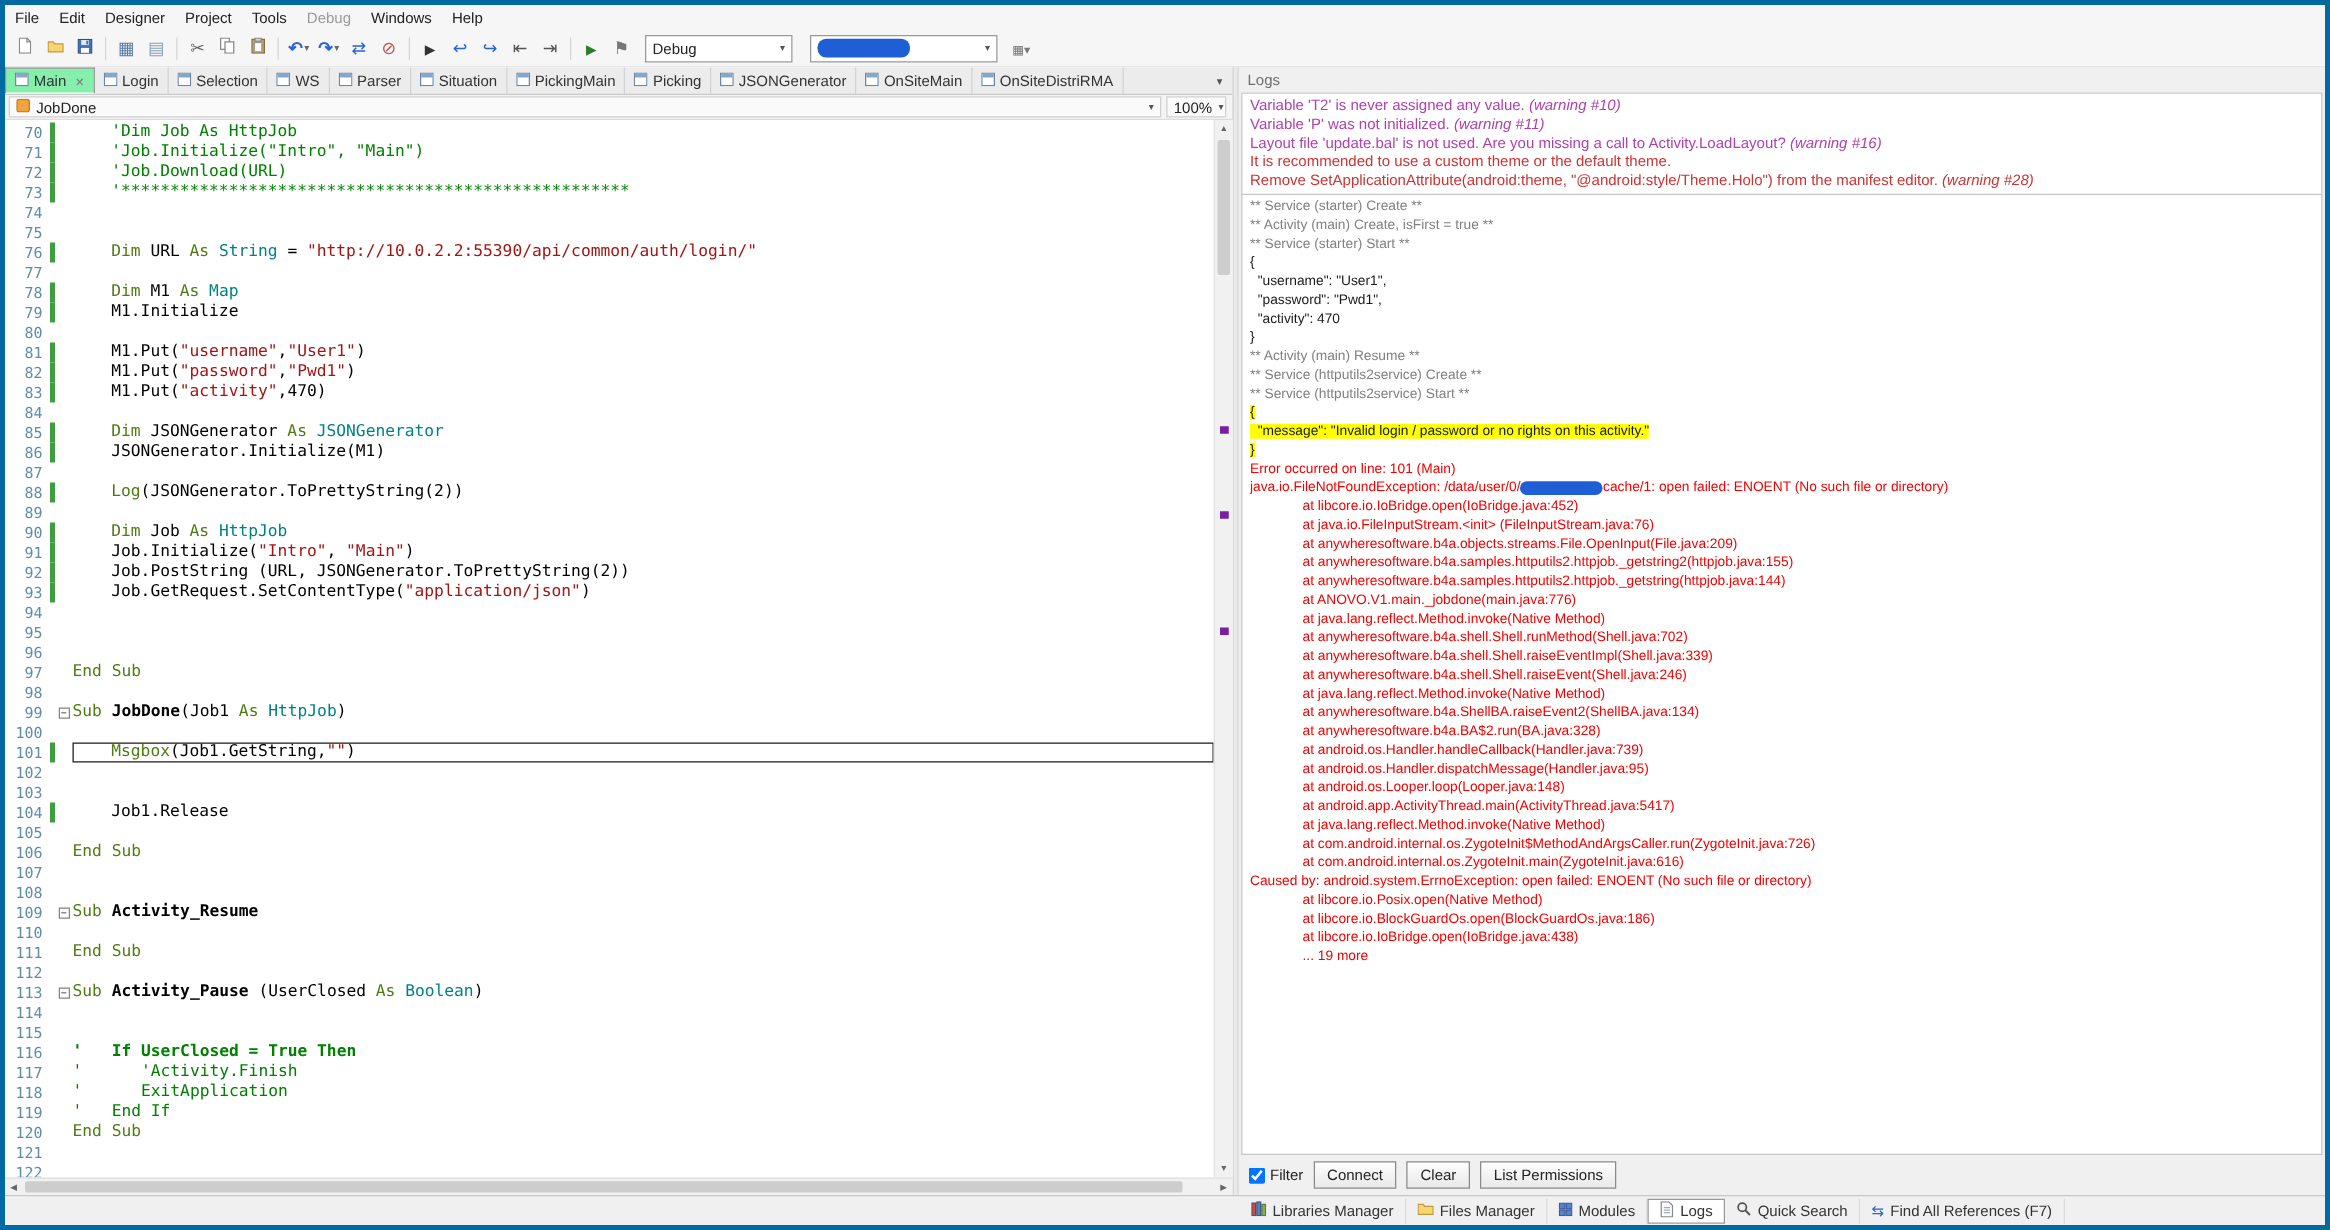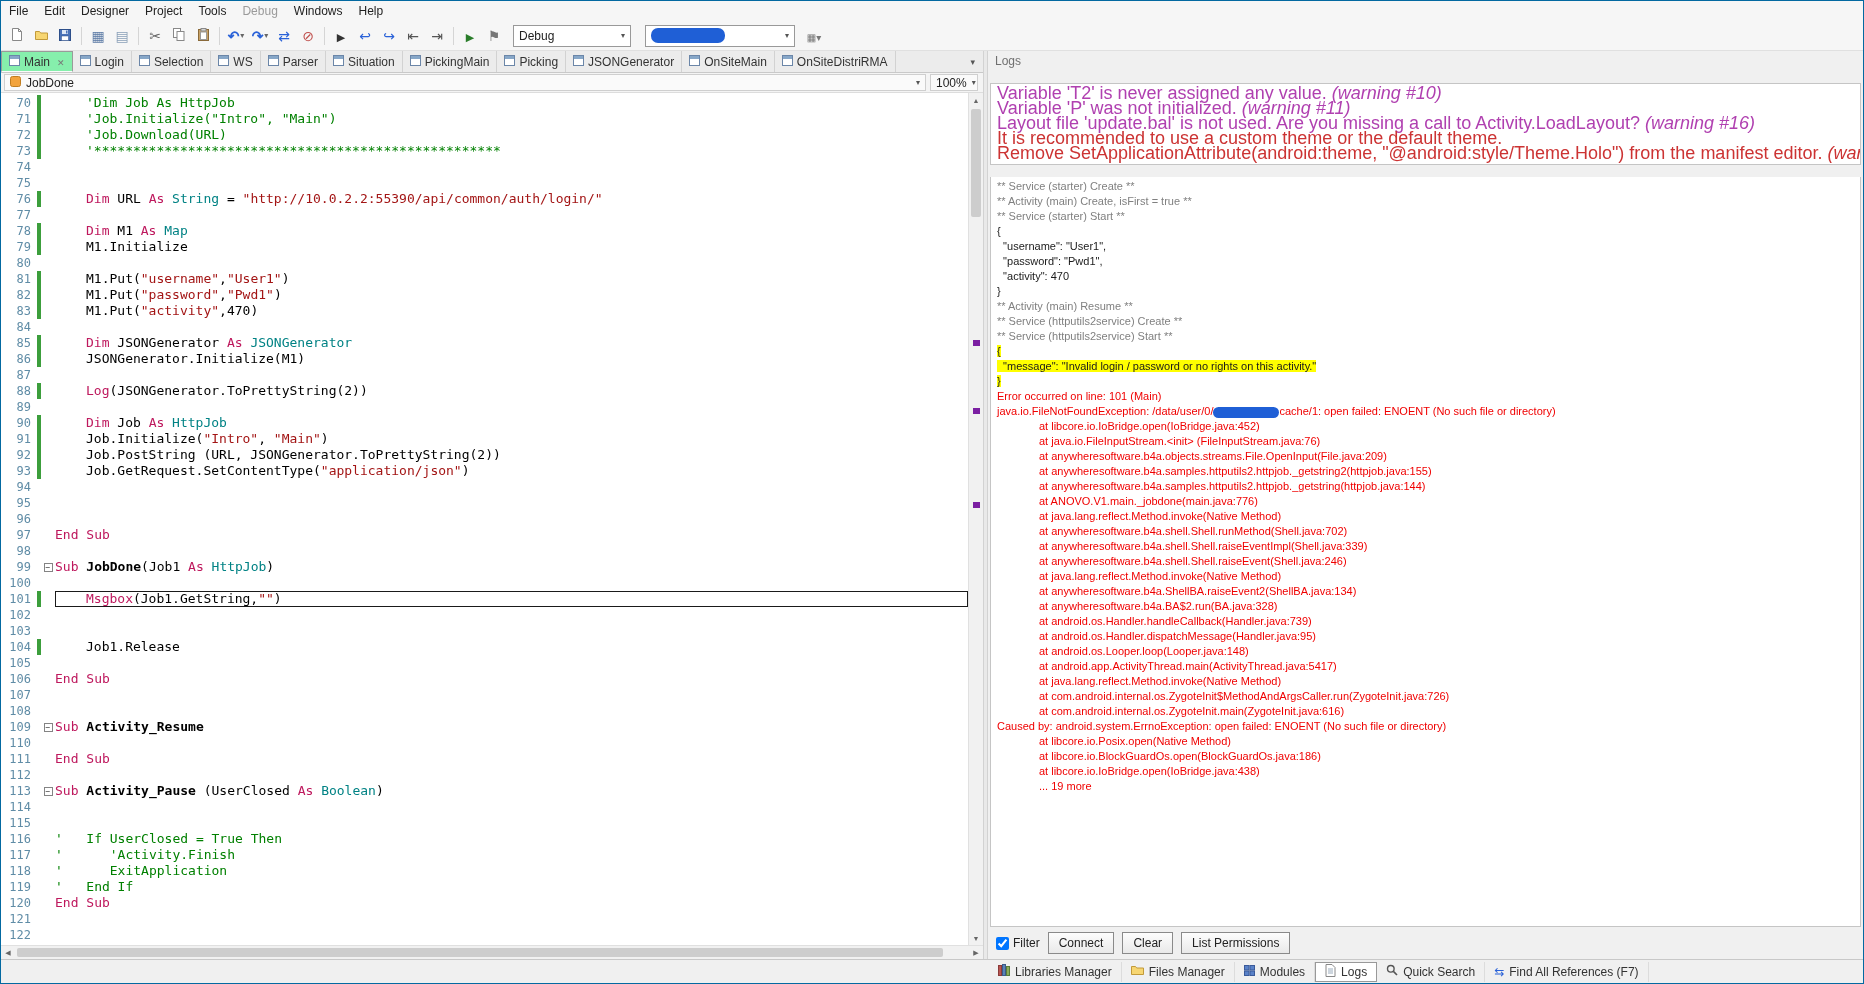--- a/index.html
+++ b/index.html
@@ -1,18 +1,18 @@
 <!DOCTYPE html>
 <html><head>
 <meta charset="utf-8">
 <style>
   *{box-sizing:border-box;margin:0;padding:0;}
   html,body{width:1864px;height:984px;overflow:hidden;background:#fff;
     font-family:"Liberation Sans",sans-serif;}
-  .app{display:flex;flex-direction:column;width:1864px;height:984px;border:1px solid #0369a1;}
+  .app{display:flex;flex-direction:column;width:1864px;height:984px;border:4px solid #0369a1;}
 
   
   .menubar{height:20px;background:#f6f6f6;display:flex;align-items:center;font-size:12px;color:#222;flex:none;}
   .mitem{padding:0 8px;height:100%;display:flex;align-items:center;cursor:default;}
   .mitem.muted{color:#9a9a9a;}
 
   
   .toolbar{height:30px;background:#f6f6f6;border-bottom:1px solid #e0e0e0;display:flex;align-items:center;padding:0 4px;flex:none;}
   .tbtn{min-width:24px;height:24px;display:flex;align-items:center;justify-content:center;border-radius:2px;padding:0 2px;}
   .tbtn .g{font-size:14px;line-height:1;}
@@ -50,41 +50,41 @@
   .editor{position:absolute;left:0;top:0;right:15px;bottom:0;overflow:hidden;
     font-family:"DejaVu Sans Mono",monospace;font-size:13px;padding-top:2px;}
   .cl{display:flex;height:16px;line-height:16px;}
   .ln{width:36px;flex:none;text-align:right;padding-right:6px;color:#5f8ca6;font-size:12px;}
   .mk{width:4px;flex:none;}
   .mk.on{background:#3C9E3C;}
   .fold{width:14px;flex:none;display:flex;align-items:center;justify-content:center;}
   .fbox{width:9px;height:9px;border:1px solid #848484;background:#fff;font-size:8px;line-height:7px;text-align:center;color:#333;}
   .codearea{flex:1;white-space:pre;}
   .codearea.boxed{outline:1px solid #1a1a1a;outline-offset:-1px;}
-  .tk-k{color:#be185d;}
+  .tk-k{color:#4d7c0f;}
   .tk-t{color:#008284;}
   .tk-s{color:#A31515;}
   .tk-c{color:#008000;}
   .tk-b{color:#000;font-weight:bold;}
   .tk-p{color:#000;}
 
   
   .vscroll{position:absolute;right:0;top:0;bottom:0;width:15px;background:#f1f1f1;border-left:1px solid #e0e0e0;}
   .sarrow{height:14px;display:flex;align-items:center;justify-content:center;font-size:7px;color:#666;}
   .sarrow.bot{position:absolute;bottom:0;left:0;right:0;}
   .vthumb{position:absolute;left:2px;right:2px;top:16px;height:108px;background:#cdcdcd;border-radius:2px;}
   .pmark{position:absolute;left:4px;width:7px;height:6px;background:#7B1FA2;}
   .hscroll{height:14px;background:#f1f1f1;border-top:1px solid #e0e0e0;position:relative;flex:none;}
   .hthumb{position:absolute;left:16px;right:40px;top:2px;bottom:2px;background:#cdcdcd;border-radius:2px;}
   .harrow{position:absolute;top:0;bottom:0;width:14px;display:flex;align-items:center;justify-content:center;font-size:7px;color:#666;}
   .harrow.l{left:0;} .harrow.r{right:0;}
 
   
   .logs-header{height:20px;display:flex;align-items:center;padding:0 7px;color:#707070;font-size:12px;flex:none;}
-  .warnings{margin:12px 2px;background:#fff;border:1px solid #c5c5c5;height:82px;padding:2px 6px;font-size:18px;line-height:15px;overflow:hidden;flex:none;}
+  .warnings{margin:0 2px;background:#fff;border:1px solid #c5c5c5;height:82px;padding:2px 6px;font-size:12px;line-height:15px;overflow:hidden;flex:none;}
   .warnline{white-space:nowrap;}
   .warnline em{font-style:italic;}
   .logbody{flex:1;margin:0 2px;background:#fff;border:1px solid #c5c5c5;border-top:none;padding:2px 6px;font-size:11px;line-height:15px;overflow:hidden;}
   .logline{white-space:pre;}
   .logline.ind{padding-left:42px;}
   .c-gray{color:#808080;}
   .c-black{color:#1a1a1a;}
   .c-red{color:#F00000;}
   .hl{background:#FFFF00;}
   .redactinline{display:inline-block;background:#1F5FD6;border-radius:6px;width:66px;height:11px;vertical-align:middle;}
@@ -585,21 +585,21 @@
             <div class="cl">
               <span class="ln">115</span>
               <span class="mk"></span>
               <span class="fold"></span>
               <span class="codearea" style="padding-left: 31px;"></span>
             </div>
             <div class="cl">
               <span class="ln">116</span>
               <span class="mk"></span>
               <span class="fold"></span>
-              <span class="codearea" style="padding-left: 0px;"><span class="tk-c">'   If UserClosed = True Then</span></span>
+              <span class="codearea" style="padding-left: 0px; font-weight: bold;"><span class="tk-c">'   If UserClosed = True Then</span></span>
             </div>
             <div class="cl">
               <span class="ln">117</span>
               <span class="mk"></span>
               <span class="fold"></span>
               <span class="codearea" style="padding-left: 0px;"><span class="tk-c">'      'Activity.Finish</span></span>
             </div>
             <div class="cl">
               <span class="ln">118</span>
               <span class="mk"></span>

